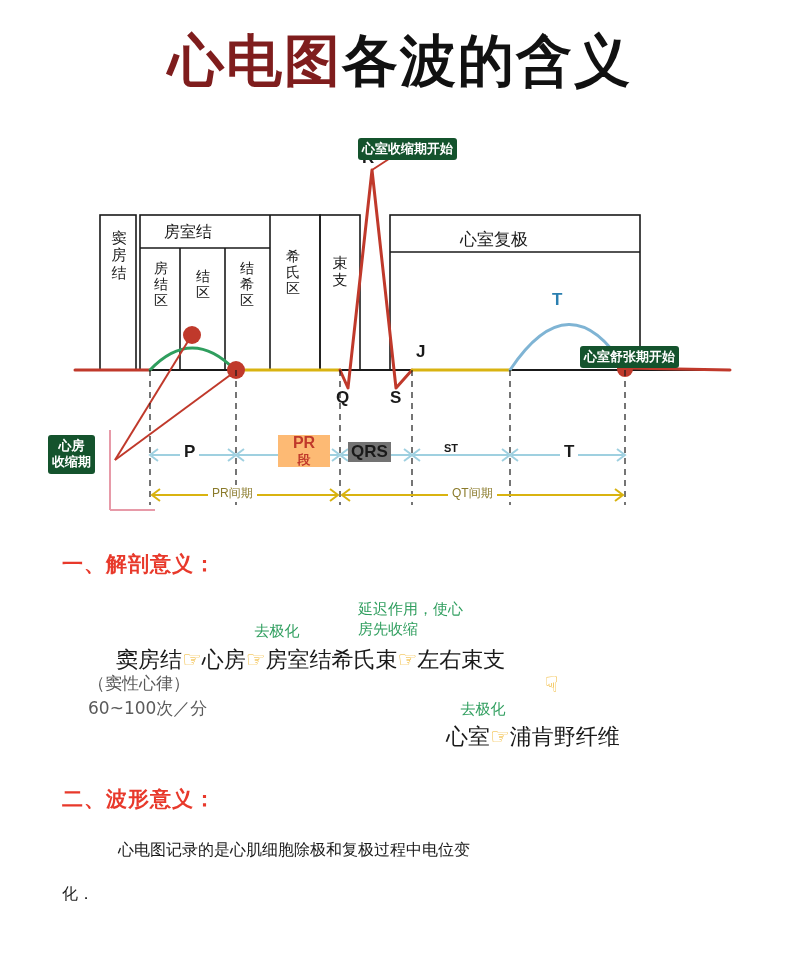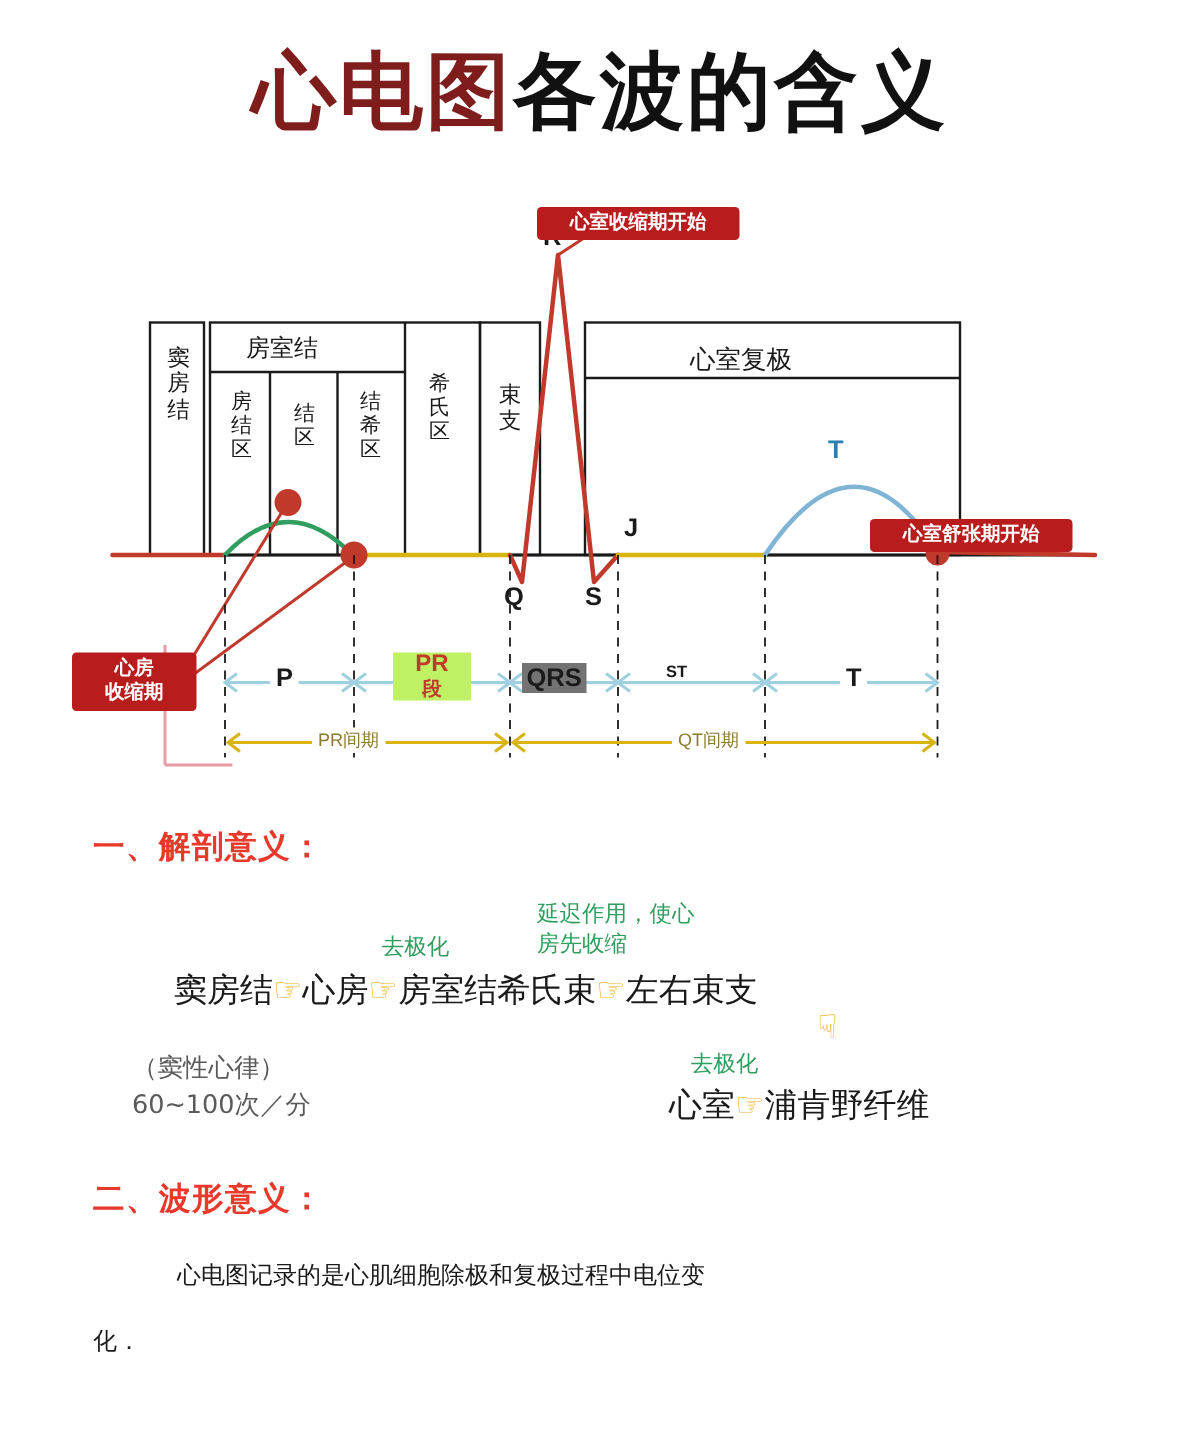--- a/index.html
+++ b/index.html
@@ -23,26 +23,26 @@
 
   
   .diagram{
     position:absolute;left:40px;top:130px;width:720px;height:400px;
   }
   .diagram svg{display:block;}
 
   
   .callout{
     position:absolute;
-    background:#b91c1c;color:#fff;
+    background:#14532d;color:#fff;
     font-size:13px;font-weight:bold;
-    padding:3px 22px;border-radius:3px;
+    padding:3px 4px;border-radius:3px;
     line-height:1.25;
     white-space:nowrap;
-    font-family:Liberation Mono, monospace;
+    font-family:Liberation Serif, serif;
   }
   
   .sec-head{
     position:absolute;
     color:#e8392b;font-size:21px;font-weight:bold;
     font-family:"DejaVu Sans",sans-serif;
     letter-spacing:1px;
   }
   .body-text{
     position:absolute;
@@ -185,21 +185,21 @@
 
   <div style="position:absolute;left:420px;top:98px;font-size:17px;font-family:'DejaVu Sans',sans-serif;color:#1a1a1a;">心室复极</div>
 
   <div style="position:absolute;left:322px;top:18px;font-size:17px;font-weight:bold;color:#1a1a1a;">R</div>
   <div style="position:absolute;left:296px;top:258px;font-size:17px;font-weight:bold;color:#1a1a1a;">Q</div>
   <div style="position:absolute;left:350px;top:258px;font-size:17px;font-weight:bold;color:#1a1a1a;">S</div>
   <div style="position:absolute;left:512px;top:160px;font-size:17px;font-weight:bold;color:#2a7fb0;">T</div>
   <div style="position:absolute;left:376px;top:212px;font-size:17px;font-weight:bold;color:#1a1a1a;">J</div>
 
   <div style="position:absolute;left:140px;top:312px;font-size:17px;font-weight:bold;color:#1a1a1a;background:#fff;padding:0 4px;">P</div>
-  <div style="position:absolute;left:222px;top:305px;width:52px;text-align:center;font-size:16px;font-weight:bold;color:#c0392b;background:#bef264;line-height:1.0;">
+  <div style="position:absolute;left:238px;top:305px;width:52px;text-align:center;font-size:16px;font-weight:bold;color:#c0392b;background:#fdba74;line-height:1.0;">
     <span>PR</span><br>
     <span style="font-size:13px;">段</span>
   </div>
   <div style="position:absolute;left:308px;top:312px;font-size:17px;font-weight:bold;color:#1a1a1a;background:#737373;padding:0 3px;">QRS</div>
   <div style="position:absolute;left:400px;top:312px;font-size:11px;font-weight:bold;color:#1a1a1a;background:#fff;padding:0 4px;">ST</div>
   <div style="position:absolute;left:520px;top:312px;font-size:17px;font-weight:bold;color:#1a1a1a;background:#fff;padding:0 4px;">T</div>
 
   <div style="position:absolute;left:168px;top:355px;font-size:12px;color:#8a7a2a;background:#fff;padding:0 4px;">PR间期</div>
   <div style="position:absolute;left:408px;top:355px;font-size:12px;color:#8a7a2a;background:#fff;padding:0 4px;">QT间期</div>
 
@@ -224,21 +224,21 @@
 
 <div class="chain" style="left:116px;top:645px;">
   <span>窦房结</span><span class="hand">☞</span><span>心房</span><span class="hand">☞</span><span>房室结希氏束</span><span class="hand">☞</span><span>左右束支</span>
 </div>
 <div class="hand-down" style="left:545px;top:672px;">☟</div>
 
 <div class="chain" style="left:446px;top:722px;">
   <span>心室</span><span class="hand">☞</span><span>浦肯野纤维</span>
 </div>
 
-<div style="position:absolute;left:88px;top:700px;color:#5a5a5a;font-size:17px;font-family:'DejaVu Sans',sans-serif;line-height:1.45;">
+<div style="position:absolute;left:88px;top:671px;color:#5a5a5a;font-size:17px;font-family:'DejaVu Sans',sans-serif;line-height:1.45;">
   <span>（窦性心律）</span><br>
   <span>60~100次／分</span>
 </div>
 
 <div class="sec-head" style="left:62px;top:785px;">二、波形意义：</div>
 
 <div class="body-text" style="left:118px;top:838px;width:620px;">心电图记录的是心肌细胞除极和复极过程中电位变</div>
 <div class="body-text" style="left:62px;top:882px;width:620px;">化．</div>
 
 </body></html>

